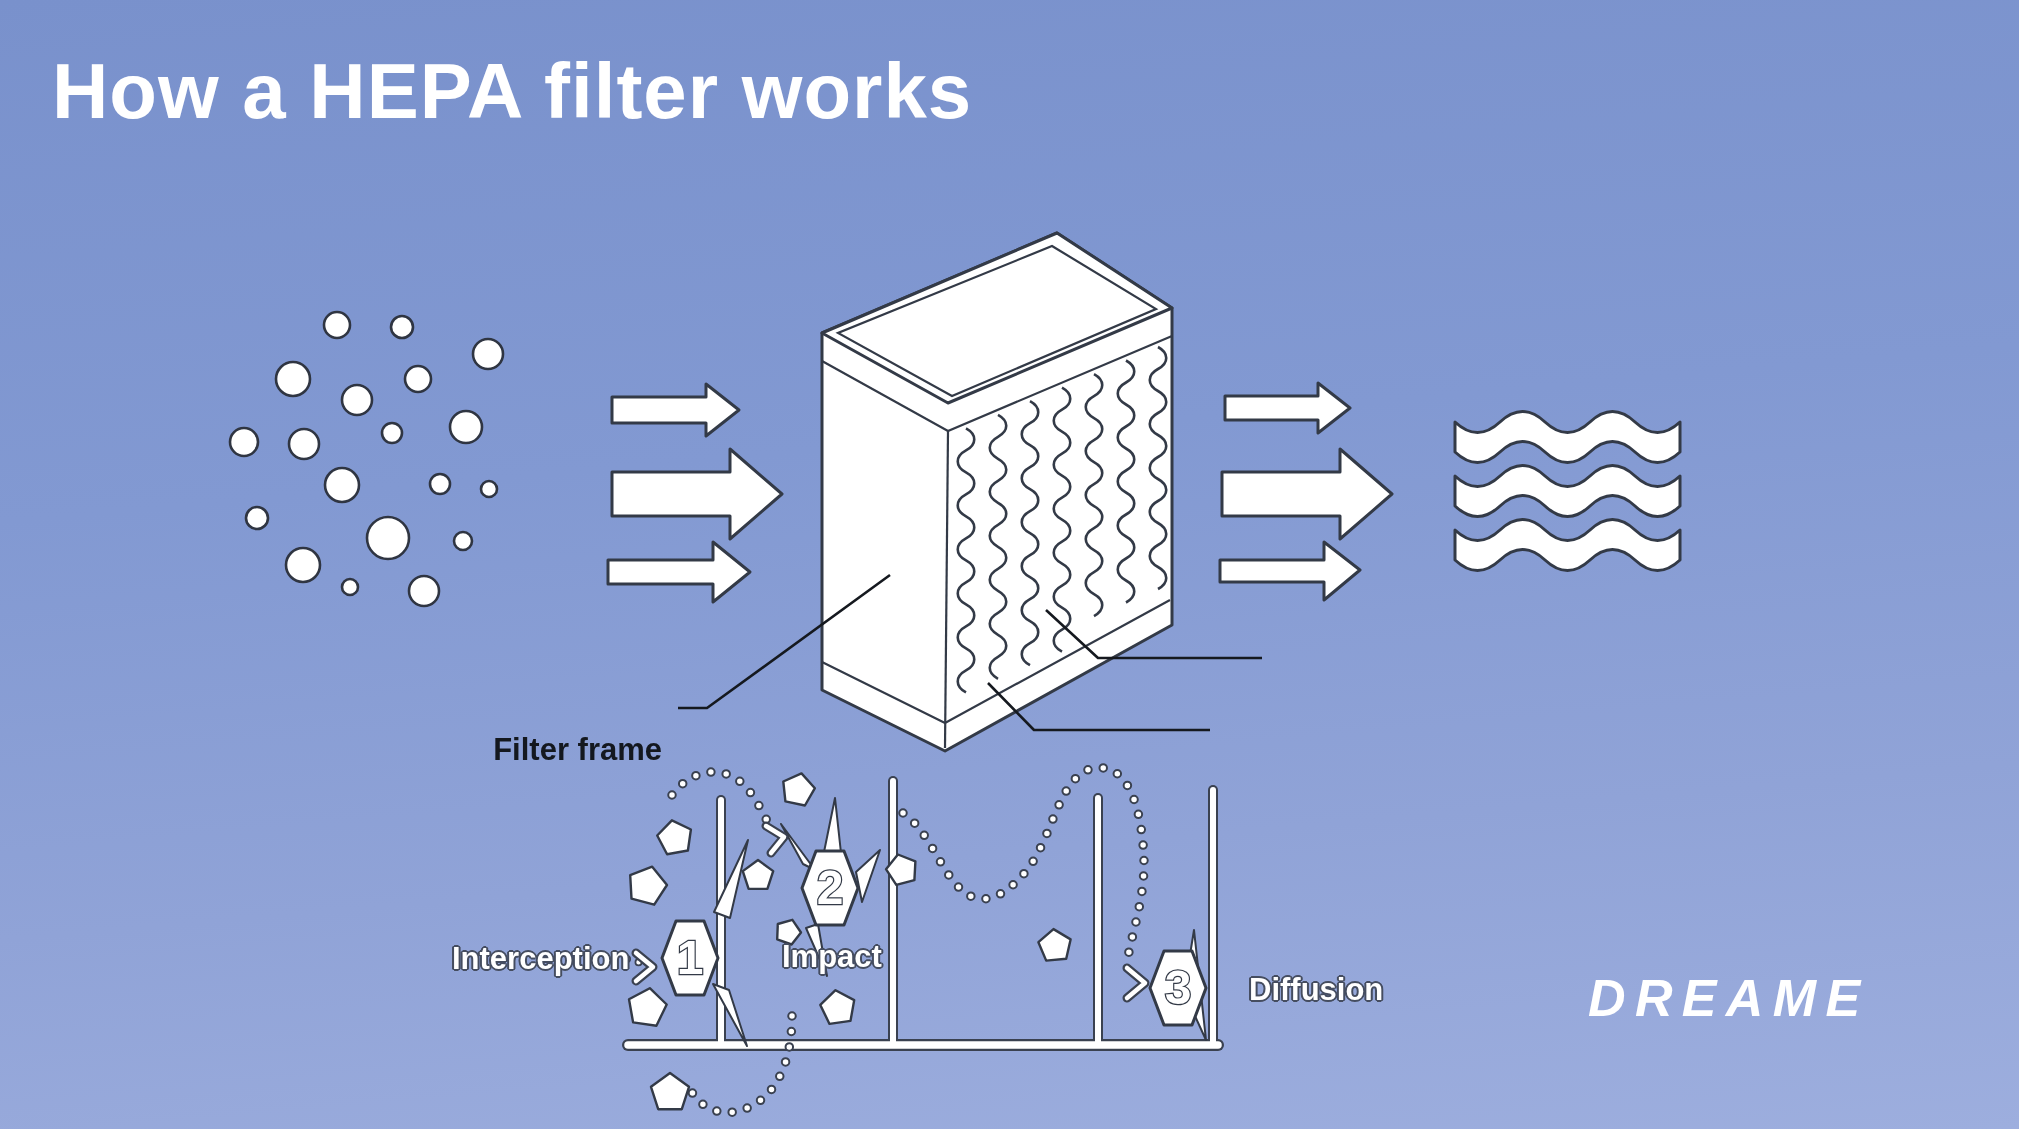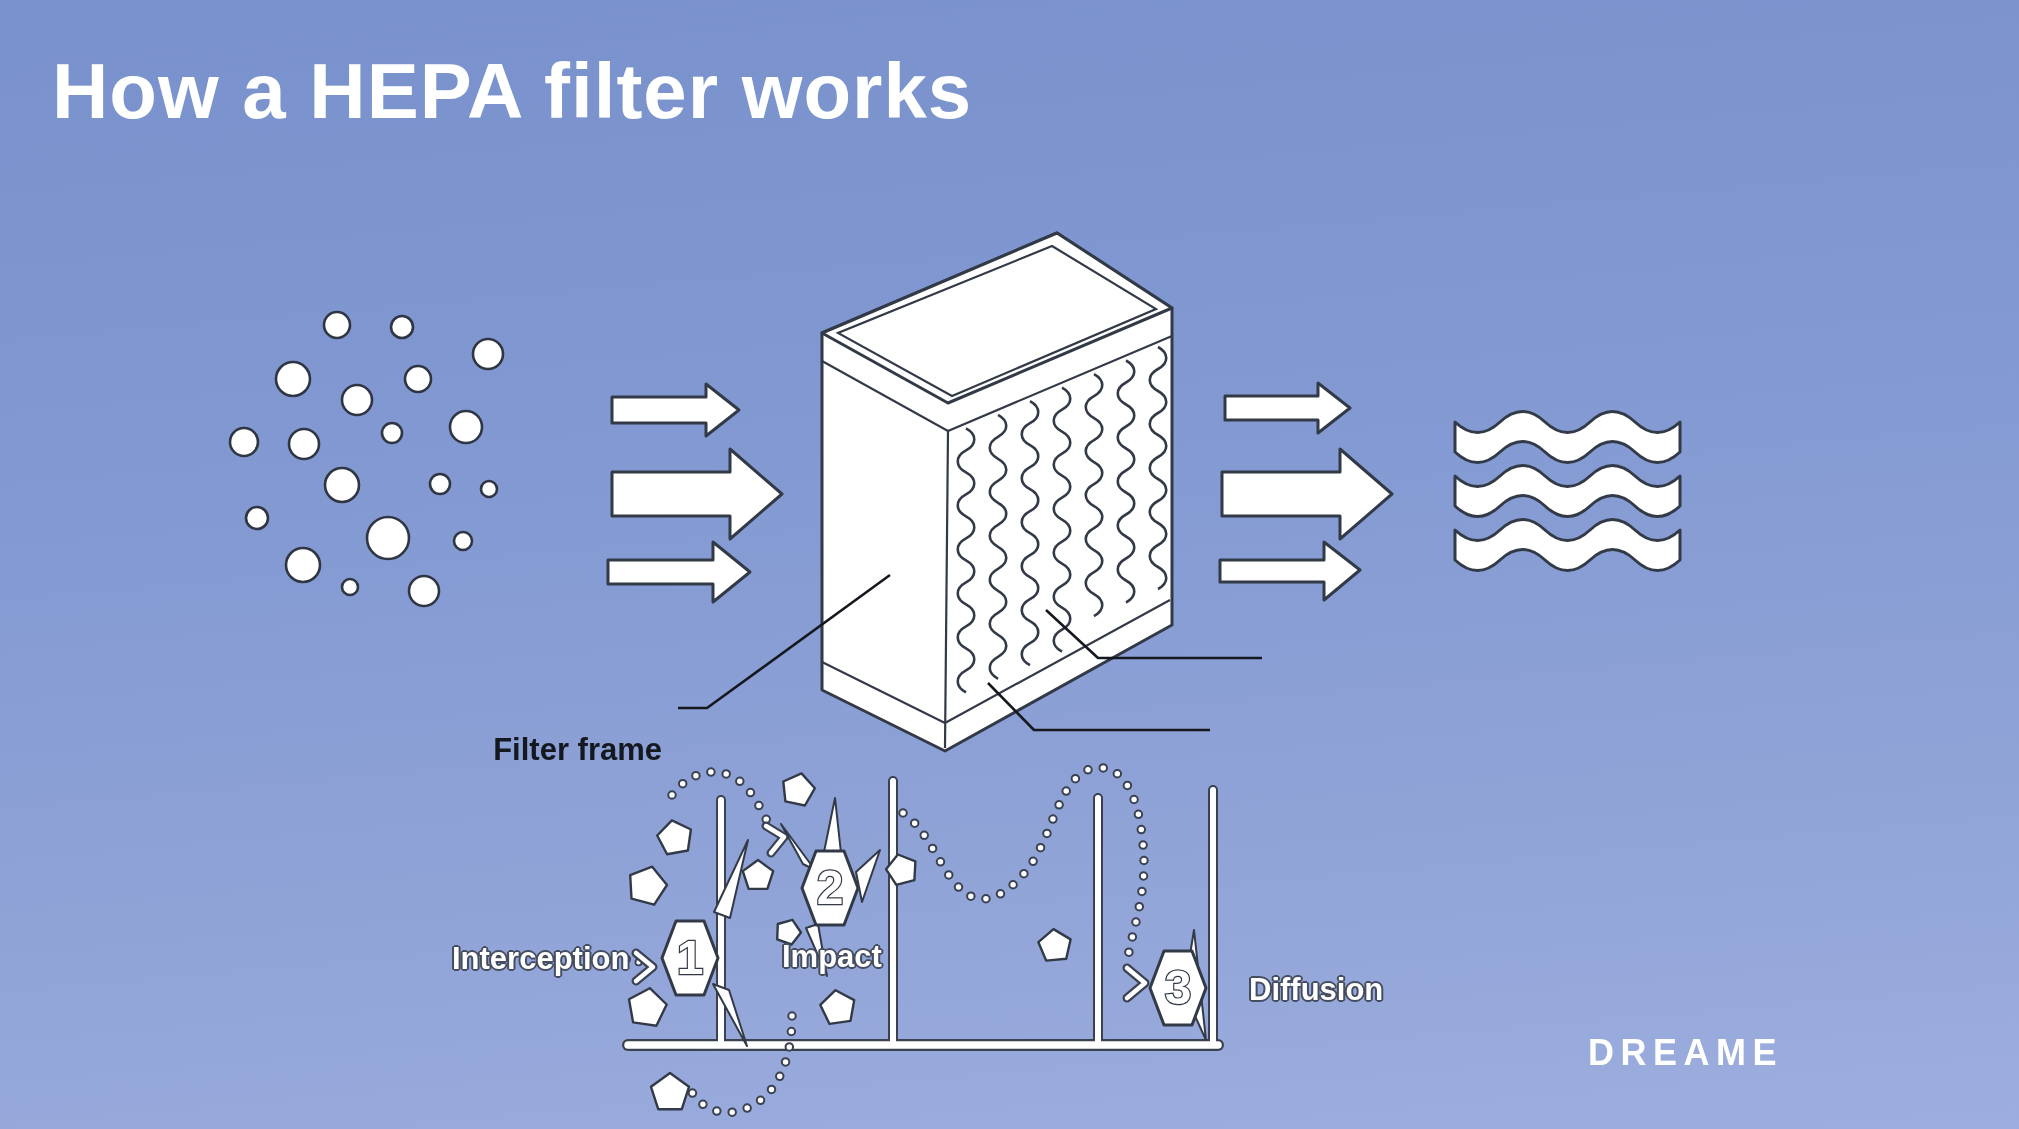--- a/index.html
+++ b/index.html
@@ -8,21 +8,21 @@
     background:linear-gradient(175deg,#7991cc 0%,#8299d2 40%,#90a3d7 72%,#9daede 100%);
     font-family:"Liberation Sans",sans-serif;
   }
   .scene{position:absolute;left:0;top:0;width:2019px;height:1129px;}
   h1.title{position:absolute;left:40px;top:34px;margin:12px;font-size:78px;font-weight:700;color:#ffffff;letter-spacing:1px;}
   .lbl{position:absolute;font-weight:700;color:#14181f;font-size:31px;white-space:nowrap;}
   .lbl.rt{text-align:right;}
   .wlbl{position:absolute;font-weight:700;color:#ffffff;font-size:31px;white-space:nowrap;
     text-shadow:2px 0 0 #454d60,-2px 0 0 #454d60,0 2px 0 #454d60,0 -2px 0 #454d60,
       1.4px 1.4px 0 #454d60,-1.4px 1.4px 0 #454d60,1.4px -1.4px 0 #454d60,-1.4px -1.4px 0 #454d60;}
-  .logo{position:absolute;left:1588px;top:1032px;font-size:36px;font-weight:700;color:#ffffff;letter-spacing:0.18em;}
+  .logo{position:absolute;left:1588px;top:968px;font-size:52px;font-weight:700;color:#ffffff;letter-spacing:0.18em;font-style:italic;}
 
   
   .shape{fill:#ffffff;stroke:#333a47;stroke-width:3;stroke-linejoin:round;}
   .thin{fill:none;stroke:#333a47;stroke-width:2.2;}
   .leader{fill:none;stroke:#15191f;stroke-width:2.6;stroke-linejoin:round;}
   #medium-waves path{fill:none;stroke:#333a47;stroke-width:2.6;}
   #pentagons polygon{fill:#ffffff;stroke:#333a47;stroke-width:2.4;stroke-linejoin:round;}
   #dust-particles circle{fill:#ffffff;stroke:#2f3542;stroke-width:2.6;}
   .bar-o{fill:none;stroke:#3a4150;stroke-width:10;stroke-linecap:round;}
   .bar-w{fill:none;stroke:#ffffff;stroke-width:6;stroke-linecap:round;}

